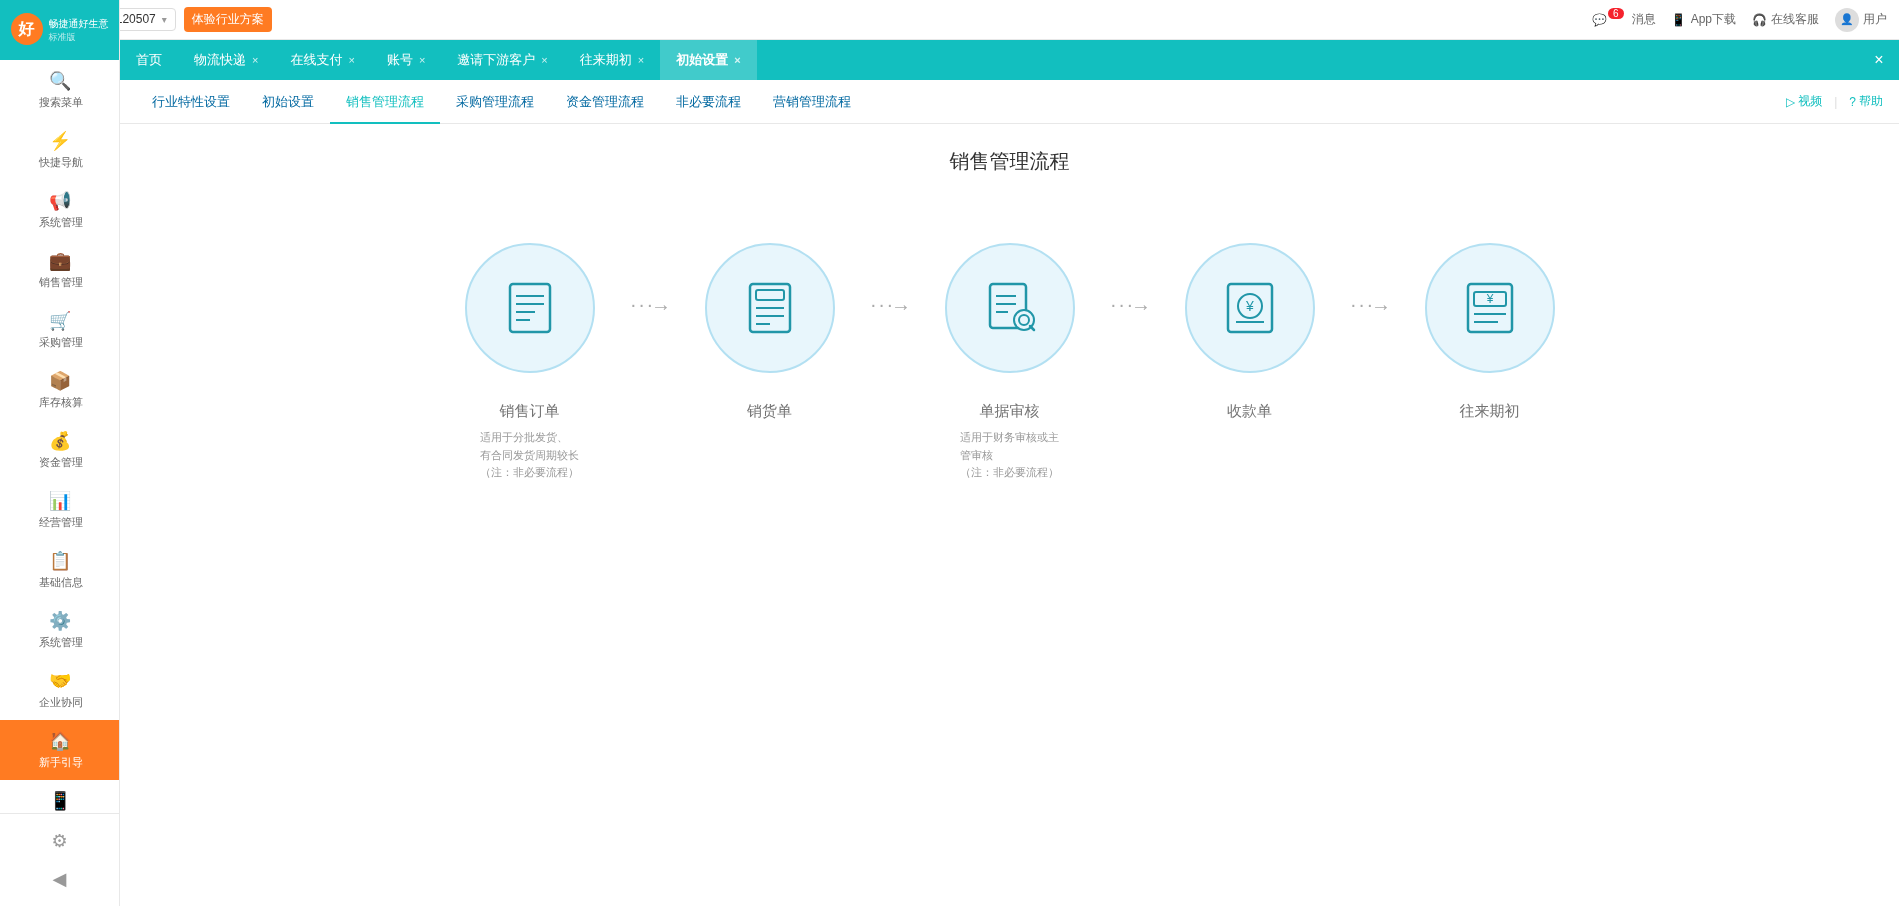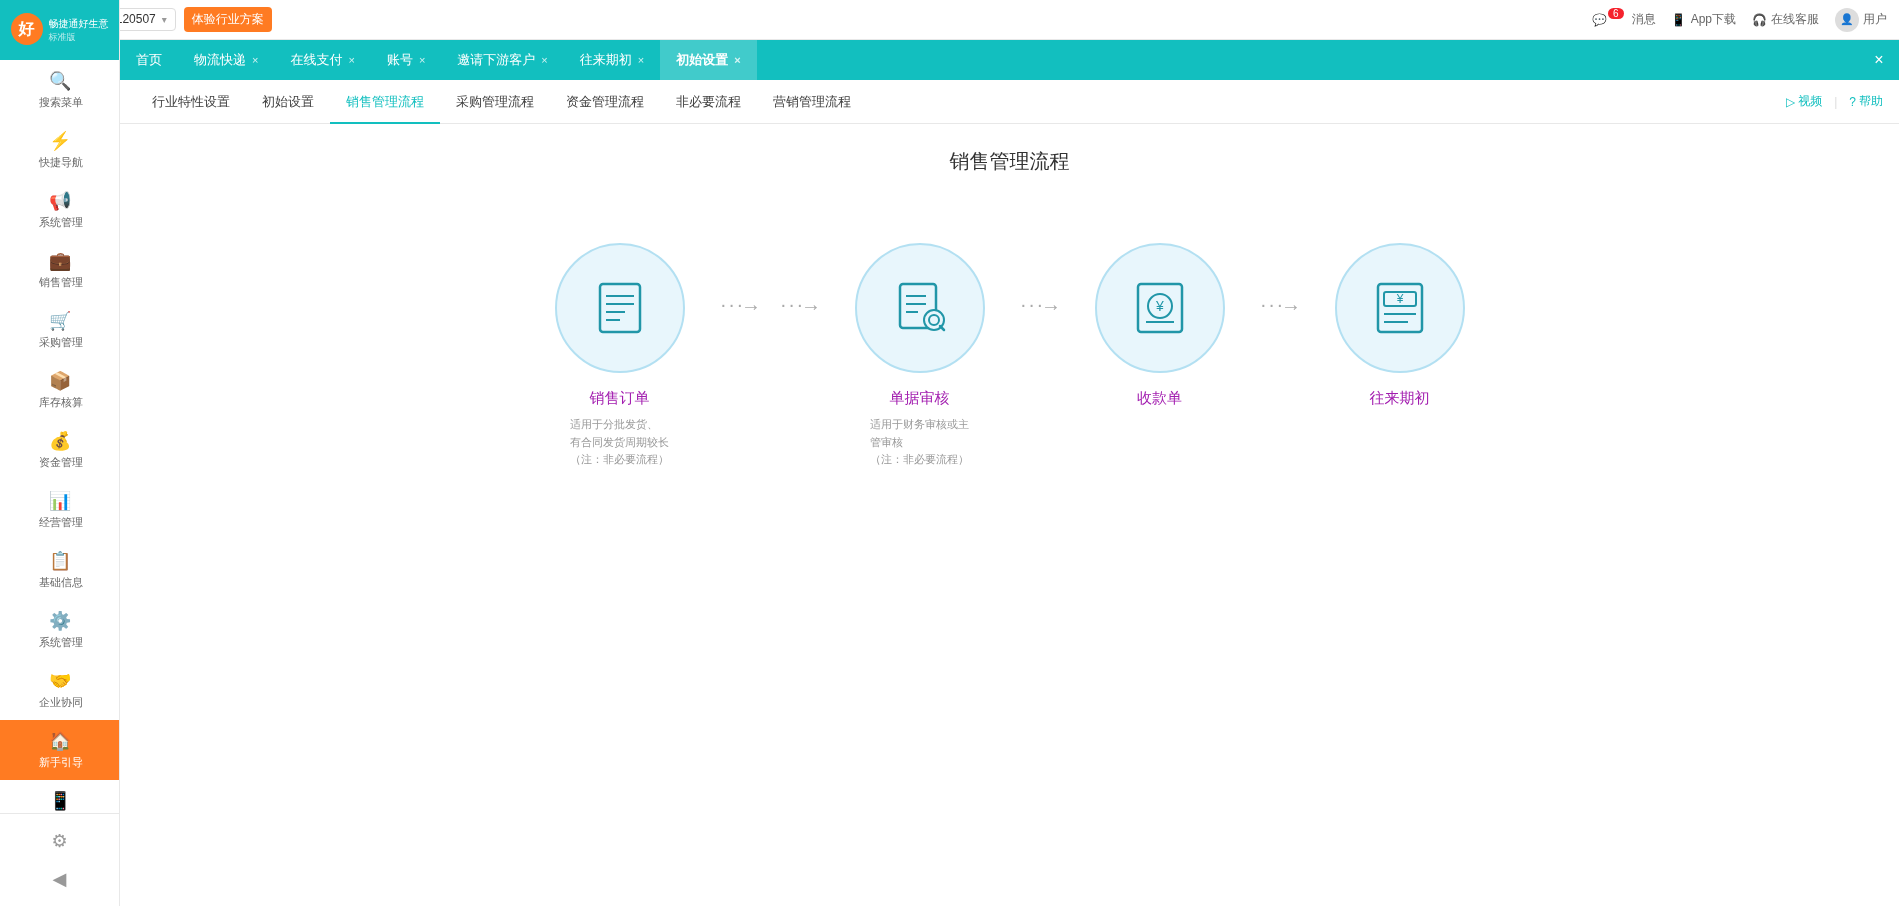--- a/index.html
+++ b/index.html
@@ -180,21 +180,21 @@
       padding: 0 16px;
       height: 44px;
       background: #fff;
     }
     .sub-tab {
       padding: 0 16px;
       height: 44px;
       display: flex;
       align-items: center;
       cursor: pointer;
-      color: #404040;
+      color: #0369a1;
       font-size: 13px;
       position: relative;
       white-space: nowrap;
     }
     .sub-tab.active {
       color: #12bfbf;
       font-weight: 500;
     }
     .sub-tab.active::after {
       content: '';
@@ -255,23 +255,24 @@
       justify-content: center;
       margin-bottom: 16px;
     }
     .flow-circle svg {
       width: 60px;
       height: 60px;
     }
     .flow-label {
       font-size: 15px;
       font-weight: 500;
-      color: #a21caf;
+      color: #737373;
       margin-bottom: 8px;
       text-align: right;
+      margin-top: 13px;
     }
     .flow-desc {
       font-size: 11px;
       color: #999;
       text-align: left;
       line-height: 1.6;
     }
     .flow-arrow {
       display: flex;
       align-items: flex-start;
@@ -471,20 +472,33 @@
       <line x1="16" y1="18" x2="44" y2="18" stroke="#2196a8" stroke-width="2"></line>
       <line x1="16" y1="26" x2="44" y2="26" stroke="#2196a8" stroke-width="2"></line>
       <line x1="16" y1="34" x2="35" y2="34" stroke="#2196a8" stroke-width="2"></line>
       <line x1="16" y1="42" x2="30" y2="42" stroke="#2196a8" stroke-width="2"></line>
     </svg>
     </div>
     <div class="flow-label">销售订单</div>
     <div class="flow-desc">适用于分批发货、<br>有合同发货周期较长<br>（注：非必要流程）</div>
   </div>
         <div class="flow-arrow">· · ·→</div>
+        <div class="flow-node">
+    <div class="flow-circle">
+      <svg viewBox="0 0 60 60" fill="none" xmlns="http://www.w3.org/2000/svg">
+      <rect x="10" y="6" width="40" height="48" rx="3" stroke="#2196a8" stroke-width="2.5" fill="none"></rect>
+      <rect x="16" y="12" width="28" height="10" rx="2" stroke="#2196a8" stroke-width="2" fill="none"></rect>
+      <line x1="16" y1="30" x2="44" y2="30" stroke="#2196a8" stroke-width="2"></line>
+      <line x1="16" y1="38" x2="44" y2="38" stroke="#2196a8" stroke-width="2"></line>
+      <line x1="16" y1="46" x2="30" y2="46" stroke="#2196a8" stroke-width="2"></line>
+    </svg>
+    </div>
+    <div class="flow-label">销货单</div>
+
+  </div>
         <div class="flow-arrow">· · ·→</div>
         <div class="flow-node">
     <div class="flow-circle">
       <svg viewBox="0 0 60 60" fill="none" xmlns="http://www.w3.org/2000/svg">
       <rect x="10" y="6" width="36" height="44" rx="3" stroke="#2196a8" stroke-width="2.5" fill="none"></rect>
       <circle cx="44" cy="42" r="10" fill="#e8f6fc" stroke="#2196a8" stroke-width="2"></circle>
       <circle cx="44" cy="42" r="5" stroke="#2196a8" stroke-width="2" fill="none"></circle>
       <line x1="50" y1="48" x2="54" y2="52" stroke="#2196a8" stroke-width="2.5" stroke-linecap="round"></line>
       <line x1="16" y1="18" x2="36" y2="18" stroke="#2196a8" stroke-width="2"></line>
       <line x1="16" y1="26" x2="36" y2="26" stroke="#2196a8" stroke-width="2"></line>

